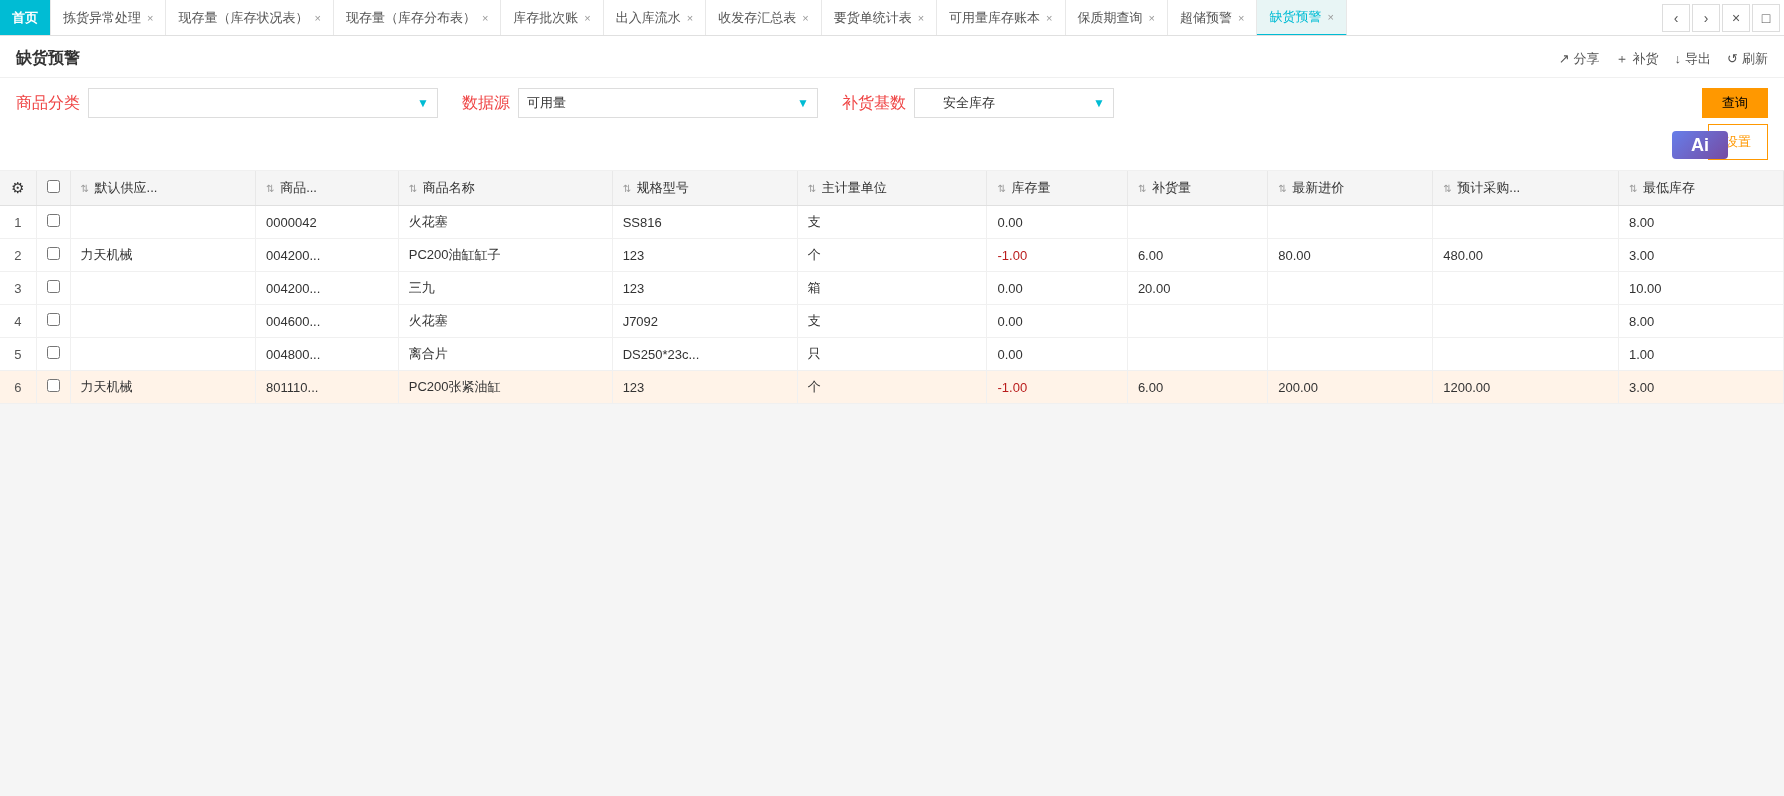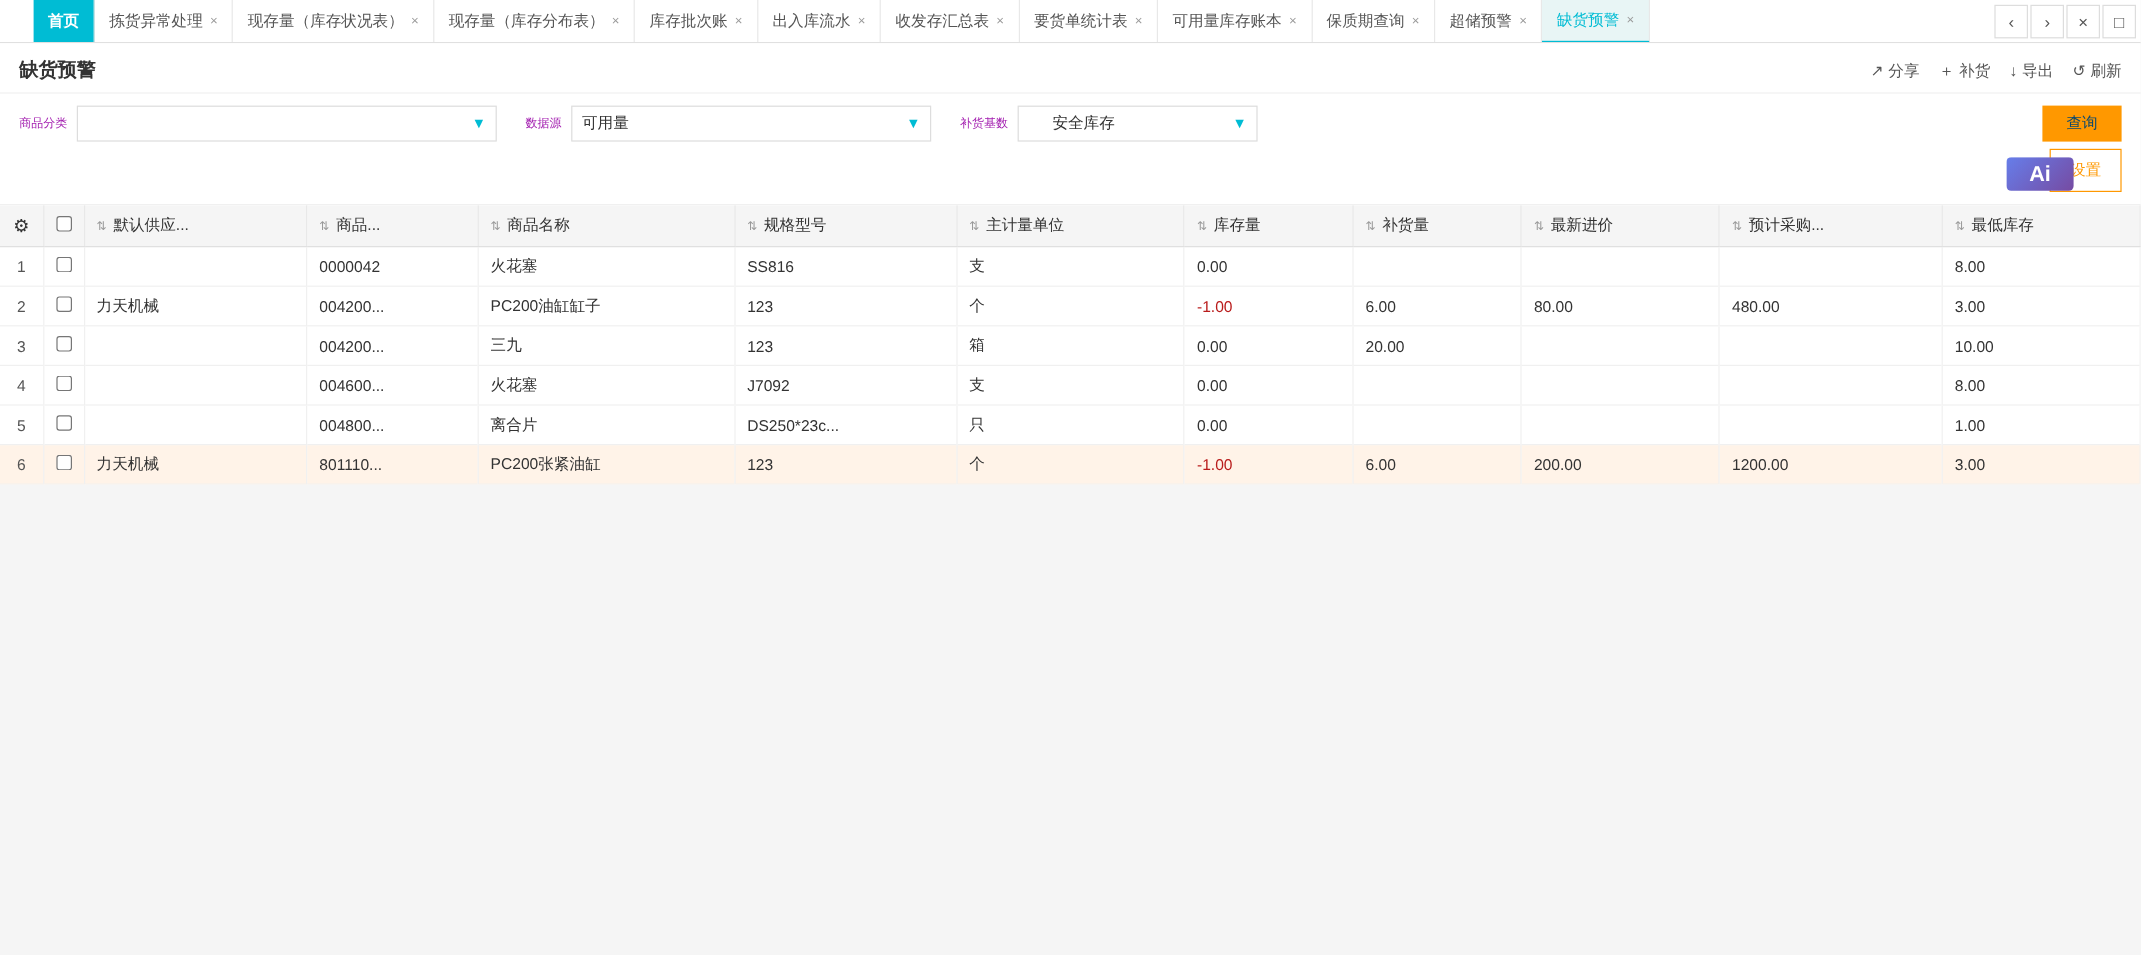--- a/index.html
+++ b/index.html
@@ -95,23 +95,23 @@
       cursor: pointer;
       font-size: 13px;
       gap: 4px;
     }
     .filter-group {
       display: flex;
       align-items: center;
       gap: 8px;
     }
     .filter-label {
-      color: #a21caf;
+      color: #ef4444;
       white-space: nowrap;
-      font-size: 10px;
+      font-size: 16px;
     }
     .filter-select {
       display: flex;
       align-items: center;
       border: 1px solid #ddd;
       padding: 4px 8px;
       background: #fff;
       cursor: pointer;
       min-width: 200px;
       height: 30px;
@@ -119,21 +119,21 @@
       font-size: 13px;
       justify-content: space-between;
     }
     .filter-select .chevron {
       color: #00bcd4;
       font-size: 12px;
       margin-left: 8px;
     }
     .btn-query {
       background: #ff9800;
-      color: #0c4a6e;
+      color: #000000;
       border: none;
       padding: 6px 20px;
       cursor: pointer;
       font-size: 13px;
       height: 30px;
       margin-left: auto;
     }
     .btn-settings {
       background: #fff;
       color: #ff9800;
@@ -230,21 +230,21 @@
       justify-content: center;
       border-radius: 4px;
       z-index: 100;
     }
   </style>
 </head>
 <body>
 
 <div class="top-nav">
 
-  <div id="nav-tabs-container" style="display:flex;align-items:center;overflow:hidden;flex:1;height:36px;padding-left:28px;">
+  <div id="nav-tabs-container" style="display:flex;align-items:center;overflow:hidden;flex:1;height:36px;">
       <div class="nav-tab home">首页</div>
       <div class="nav-tab">拣货异常处理<span class="close-x">×</span></div>
       <div class="nav-tab">现存量（库存状况表）<span class="close-x">×</span></div>
       <div class="nav-tab">现存量（库存分布表）<span class="close-x">×</span></div>
       <div class="nav-tab">库存批次账<span class="close-x">×</span></div>
       <div class="nav-tab">出入库流水<span class="close-x">×</span></div>
       <div class="nav-tab">收发存汇总表<span class="close-x">×</span></div>
       <div class="nav-tab">要货单统计表<span class="close-x">×</span></div>
       <div class="nav-tab">可用量库存账本<span class="close-x">×</span></div>
       <div class="nav-tab">保质期查询<span class="close-x">×</span></div>

